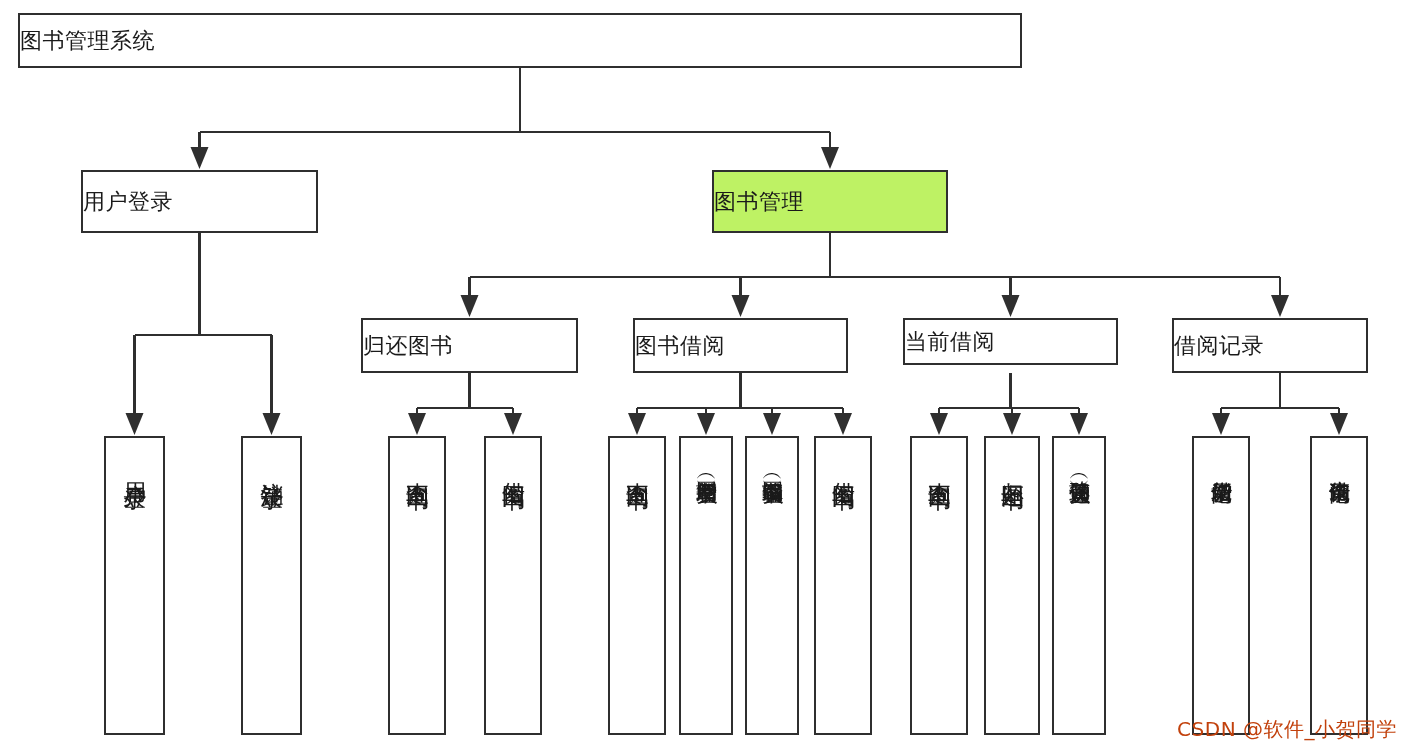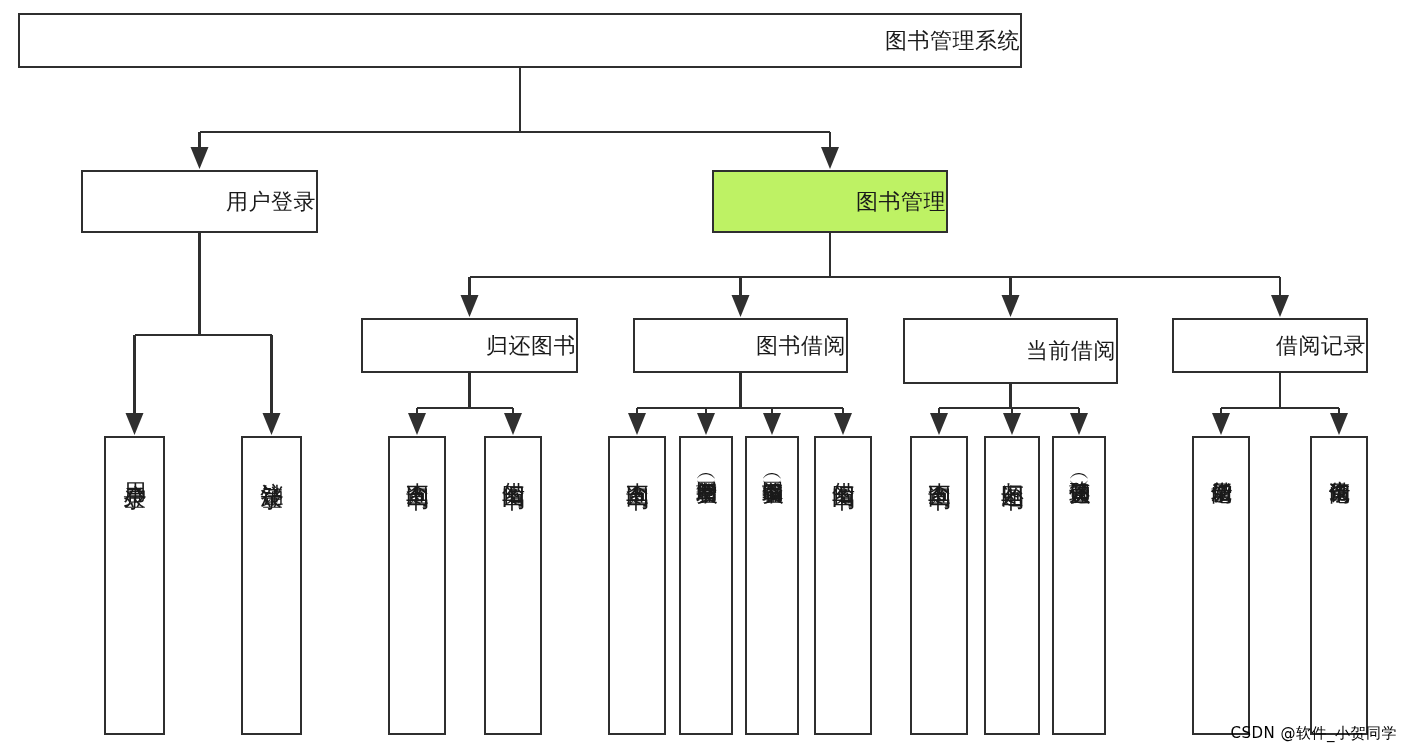--- a/index.html
+++ b/index.html
@@ -25,21 +25,21 @@
     height: 747px;
     pointer-events: none;
   }
   .node {
     position: absolute;
     box-sizing: border-box;
     border: 2.5px solid #2f2f2f;
     background: #ffffff;
     display: flex;
     align-items: center;
-    justify-content: flex-end;
+    justify-content: flex-start;
     color: #1a1a1a;
   }
   .node .label {
     display: block;
     text-align: center;
     line-height: 1.18;
     letter-spacing: 0.5px;
   }
   .node.horizontal .label {
     font-size: 22px;
@@ -59,22 +59,22 @@
     white-space: nowrap;
   }
   .node.vertical.tight .label {
     font-size: 21px;
     letter-spacing: 0.5px;
   }
   .watermark {
     position: absolute;
     right: 8px;
     bottom: 4px;
-    font-size: 15px;
-    color: #000000;
+    font-size: 20px;
+    color: #c2410c;
     letter-spacing: 0.5px;
     white-space: nowrap;
   }
 </style>
 </head>
 <body>
 
 <div id="canvas">
   <svg id="edges" viewBox="0 0 1405 747" xmlns="http://www.w3.org/2000/svg">
       <line x1="520" y1="68" x2="520" y2="132" stroke="#2f2f2f" stroke-width="2.6" shape-rendering="crispEdges"></line>
@@ -139,21 +139,21 @@
       </div>
       <div class="node horizontal" style="left: 712px; top: 170px; width: 236px; height: 63px; border-color: rgb(47, 47, 47); background: #bef264;">
         <span class="label" style="color: rgb(26, 26, 26);">图书管理</span>
       </div>
       <div class="node horizontal" style="left: 361px; top: 318px; width: 217px; height: 55px; border-color: rgb(47, 47, 47); background: rgb(255, 255, 255);">
         <span class="label" style="color: rgb(26, 26, 26);">归还图书</span>
       </div>
       <div class="node horizontal" style="left: 633px; top: 318px; width: 215px; height: 55px; border-color: rgb(47, 47, 47); background: rgb(255, 255, 255);">
         <span class="label" style="color: rgb(26, 26, 26);">图书借阅</span>
       </div>
-      <div class="node horizontal" style="left: 903px; top: 318px; width: 215px; height: 66px; border-color: rgb(47, 47, 47); background: rgb(255, 255, 255);">
+      <div class="node horizontal" style="left: 903px; top: 318px; width: 215px; height: 47px; border-color: rgb(47, 47, 47); background: rgb(255, 255, 255);">
         <span class="label" style="color: rgb(26, 26, 26);">当前借阅</span>
       </div>
       <div class="node horizontal" style="left: 1172px; top: 318px; width: 196px; height: 55px; border-color: rgb(47, 47, 47); background: rgb(255, 255, 255);">
         <span class="label" style="color: rgb(26, 26, 26);">借阅记录</span>
       </div>
       <div class="node vertical" style="left: 104px; top: 436px; width: 61px; height: 299px; border-color: rgb(47, 47, 47); background: rgb(255, 255, 255);">
         <span class="label" style="color: rgb(26, 26, 26);">用户登录</span>
       </div>
       <div class="node vertical" style="left: 241px; top: 436px; width: 61px; height: 299px; border-color: rgb(47, 47, 47); background: rgb(255, 255, 255);">
         <span class="label" style="color: rgb(26, 26, 26);">注销登录</span>

